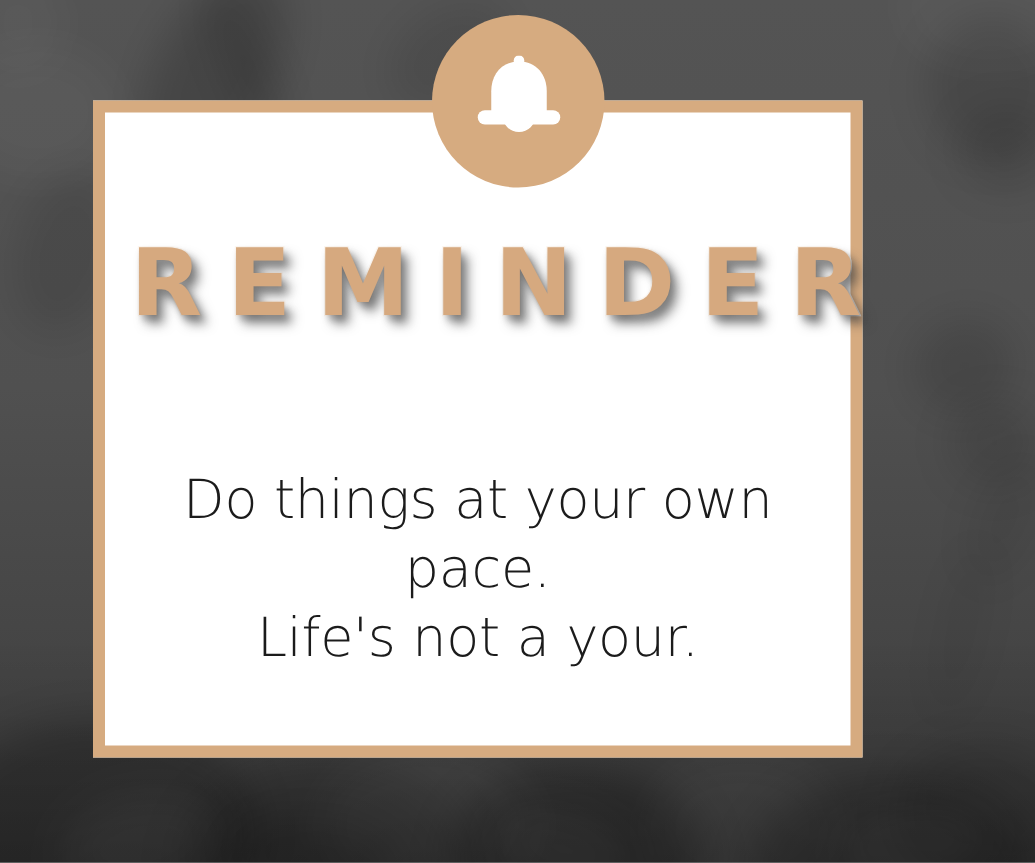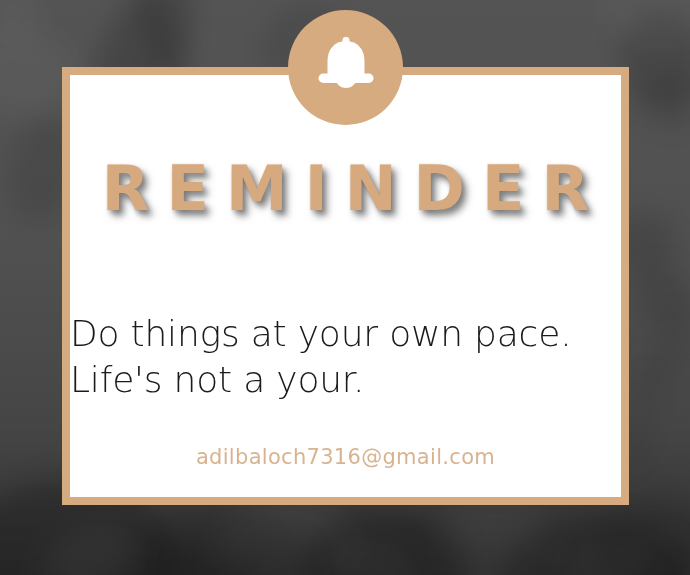--- a/index.html
+++ b/index.html
@@ -65,21 +65,21 @@
   .bottom-darken {
     position:absolute; left:0; right:0; bottom:0; height:150px;
     background:linear-gradient(180deg, rgba(0,0,0,0) 0%, rgba(0,0,0,.12) 60%, rgba(0,0,0,.20) 100%);
     pointer-events:none;
   }
 
   
   .card {
     position:absolute;
     left:62px; top:67px;
-    width:567px; height:438px;
+    width:513px; height:438px;
     background:#ffffff;
     border:8px solid #d6ab80;
     z-index:2;
   }
 
   .card-inner {
     position:relative;
     width:100%; height:100%;
   }
 
@@ -116,20 +116,21 @@
       5px 6px 7px rgba(60,60,60,.55),
       2px 3px 4px rgba(90,90,90,.35);
     white-space:nowrap;
   }
 
   
   .body-text {
     position:absolute;
     left:0; right:0;
     top:236px;
+    text-align:center;
     font-family:"DejaVu Sans", sans-serif;
     font-weight:300;
     font-size:36px;
     line-height:1.28;
     color:#1b1b1b;
     letter-spacing:-0.2px;
   }
   .body-text .line { display:block; }
 
   
@@ -184,21 +185,20 @@
   <div class="card">
     <div class="card-inner">
 
       <div class="heading">REMINDER</div>
 
       <div class="body-text">
         <span class="line">Do things at your own pace.</span>
         <span class="line">Life's not a your.</span>
       </div>
 
-      <div class="email">adilbaloch7316@gmail.com</div>
 
     </div>
   </div>
 
   <div class="badge">
     <span>
       <svg width="60" height="62" viewBox="0 0 60 62" aria-hidden="true">
 
         <path d="M30 40 m-11 0 a11 11 0 1 0 22 0 a11 11 0 1 0 -22 0 Z
                  M30 40 m-4.5 0 a4.5 4.5 0 1 1 9 0 a4.5 4.5 0 1 1 -9 0 Z" fill="#ffffff" fill-rule="evenodd"></path>

